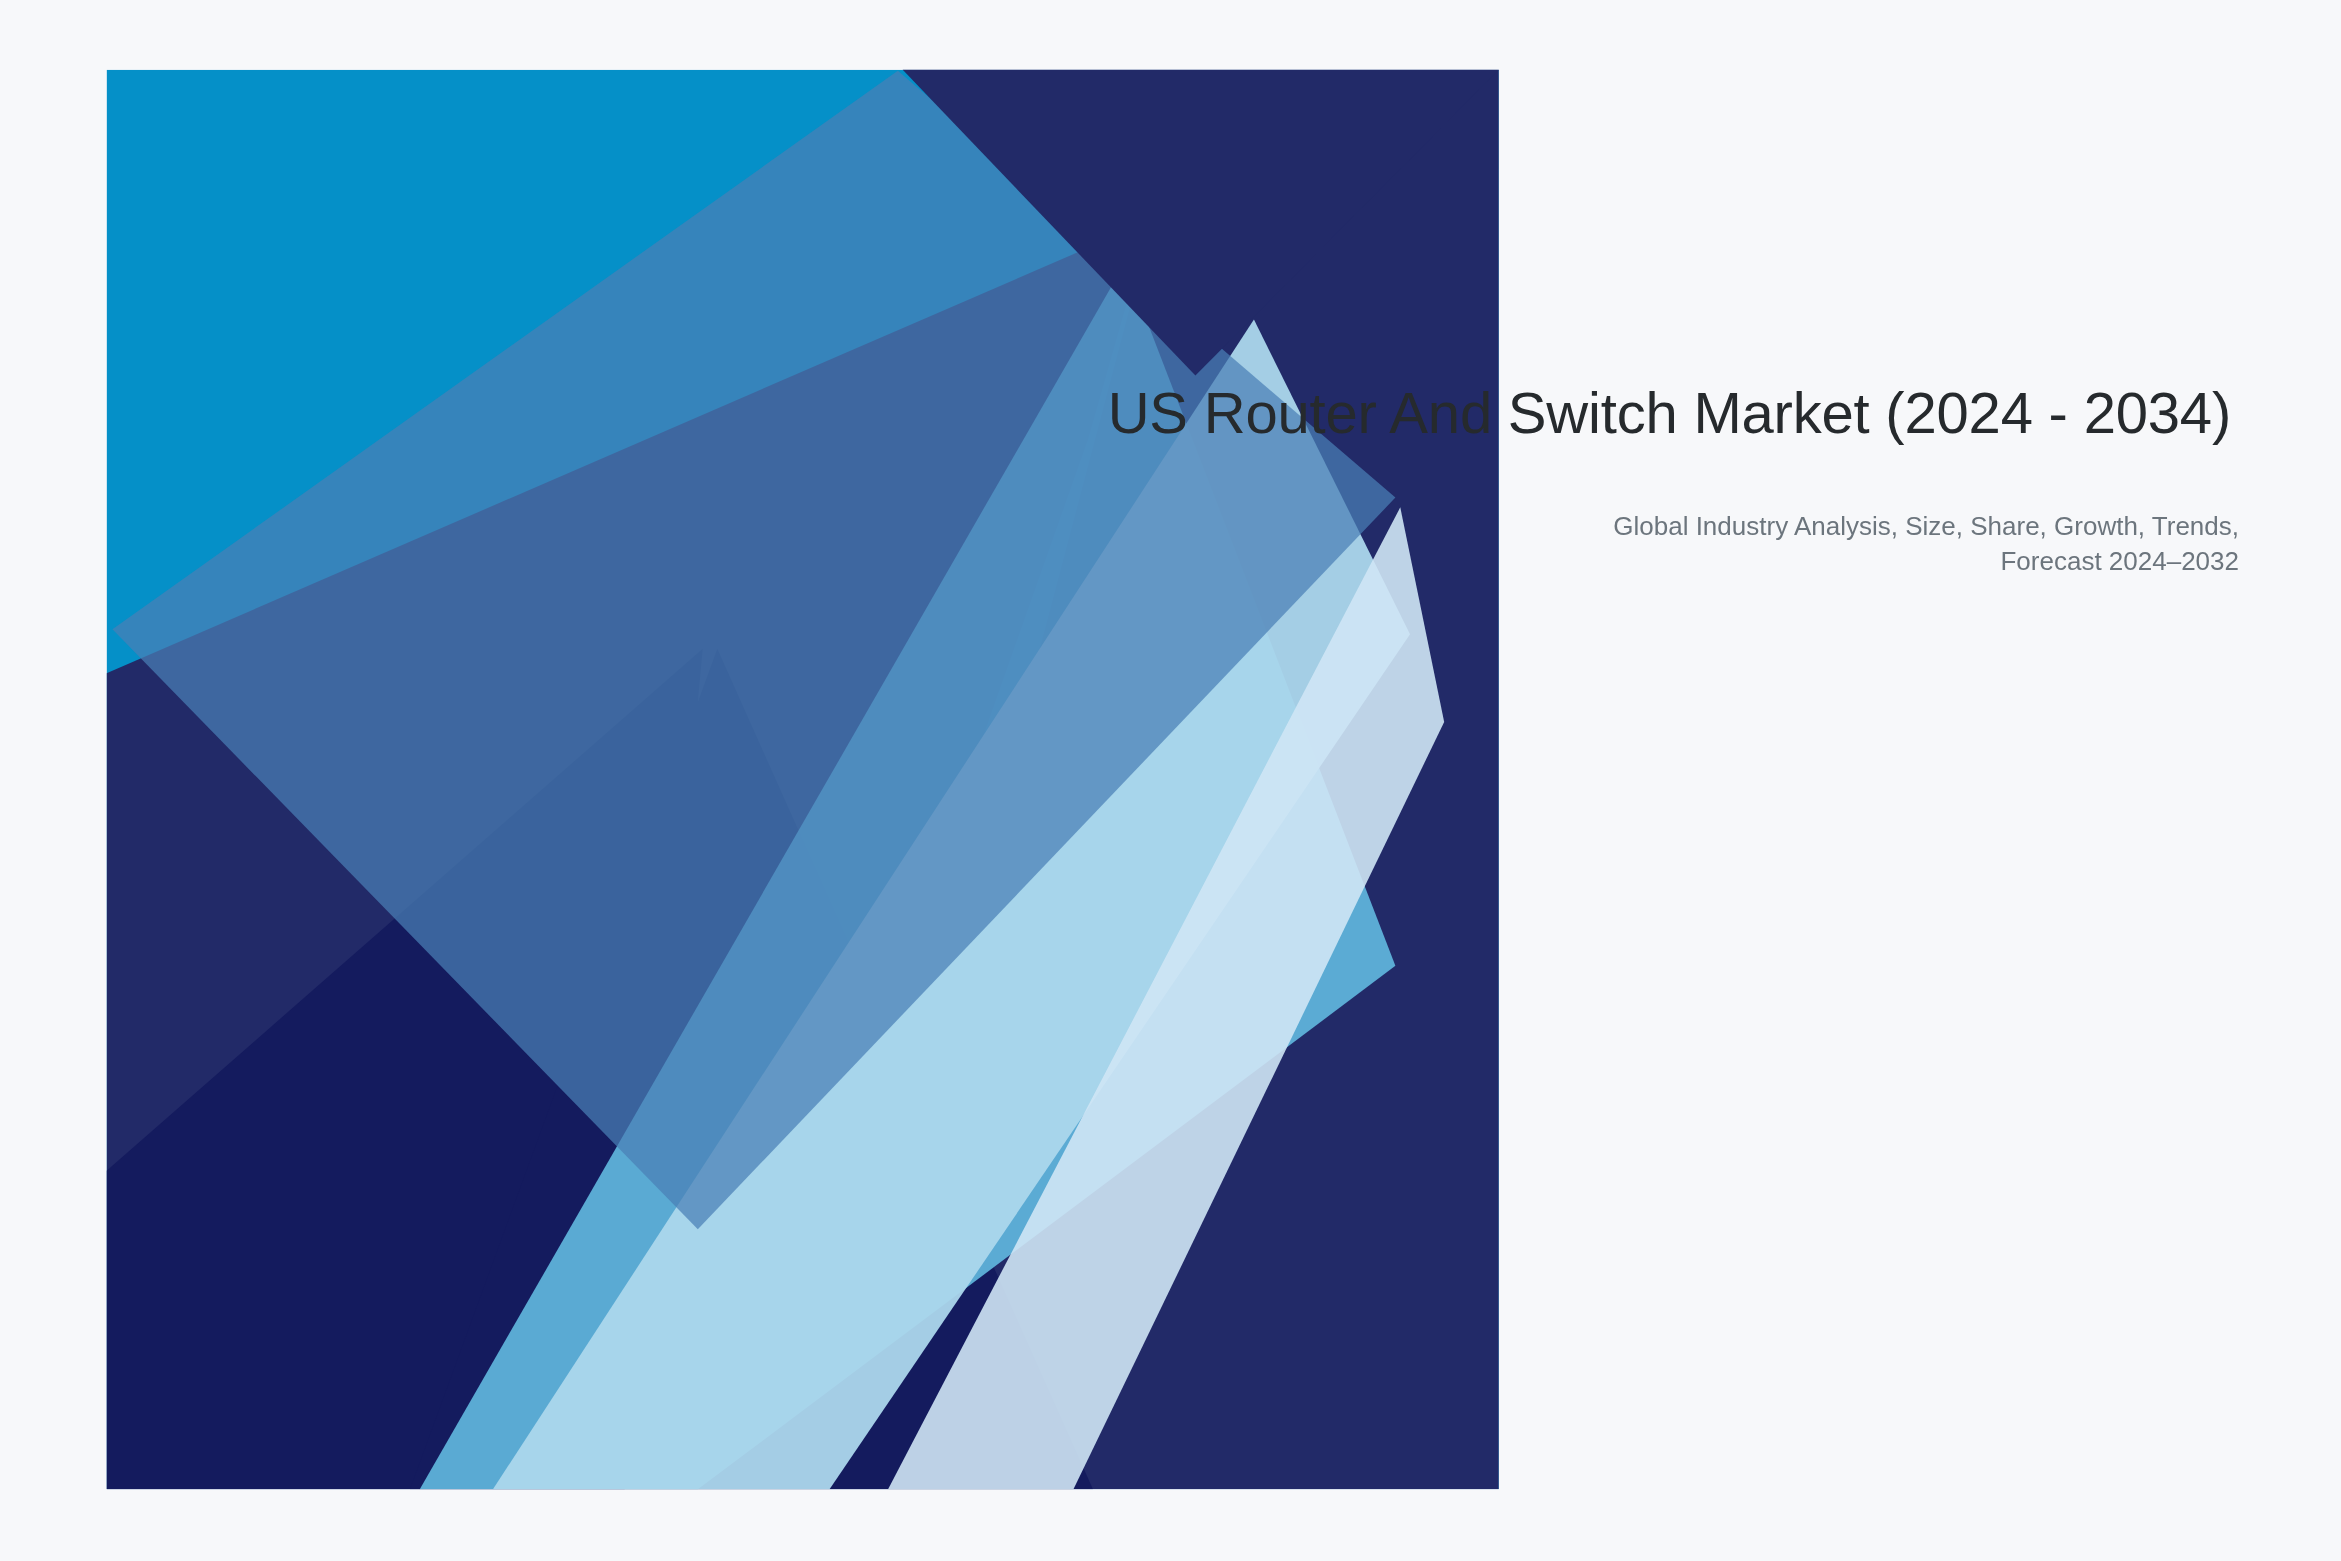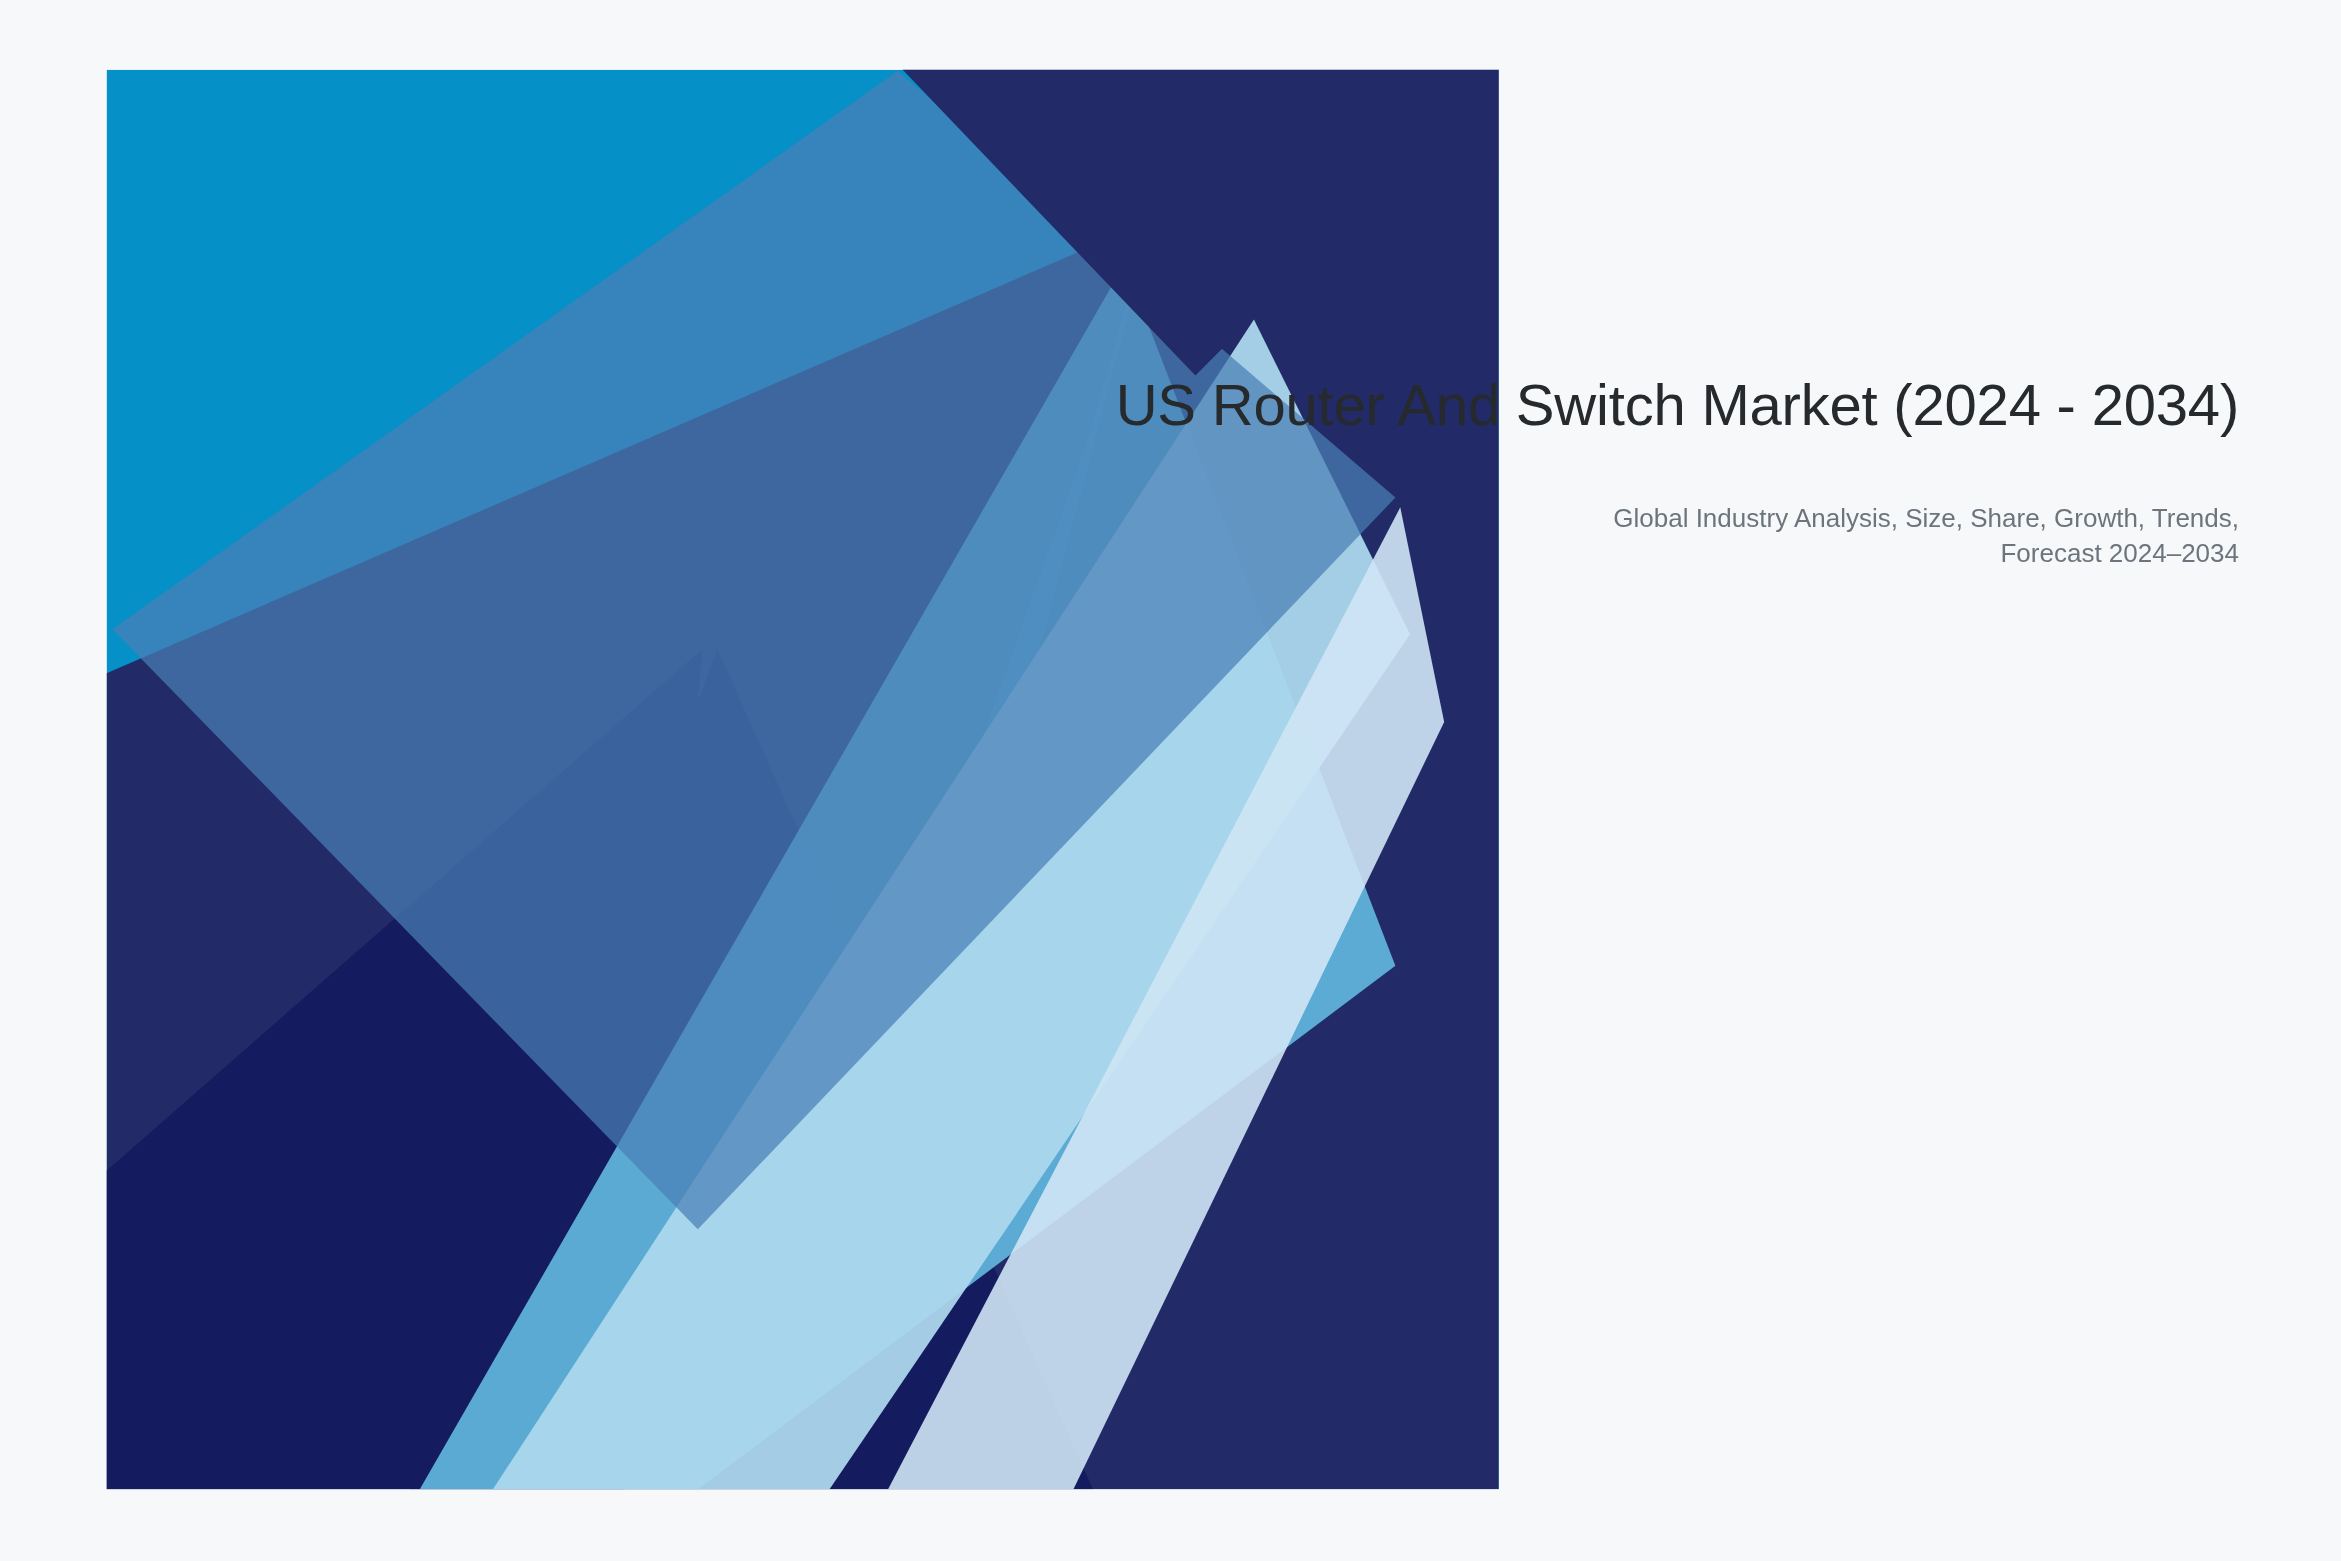--- a/index.html
+++ b/index.html
@@ -47,21 +47,21 @@
     text-align: right;
   }
 
   #title-wrap {
     position: relative;
     display: block;
   }
 
   #page-title {
     position: relative;
-    margin: 0;
+    margin: 8px;
     font-family: "Liberation Sans", sans-serif;
     font-size: 58px;
     line-height: 1.18;
     font-weight: 400;
     color: #262a2d;
     letter-spacing: -0.2px;
     text-align: right;
     z-index: 2;
   }
 
@@ -116,18 +116,18 @@
     </svg>
   </div>
 
   <div id="text-block">
 
     <div id="title-wrap">
 
       <h1 id="page-title">US Router And Switch Market (2024 - 2034)</h1>
     </div>
 
-    <p id="page-subtitle">Global Industry Analysis, Size, Share, Growth, Trends, Forecast 2024–2034</p>
+    <p id="page-subtitle">Global Industry Analysis, Size, Share, Growth, Trends, Forecast 2024–2032</p>
 
   </div>
 
 </div>
 
 
 </body></html>

